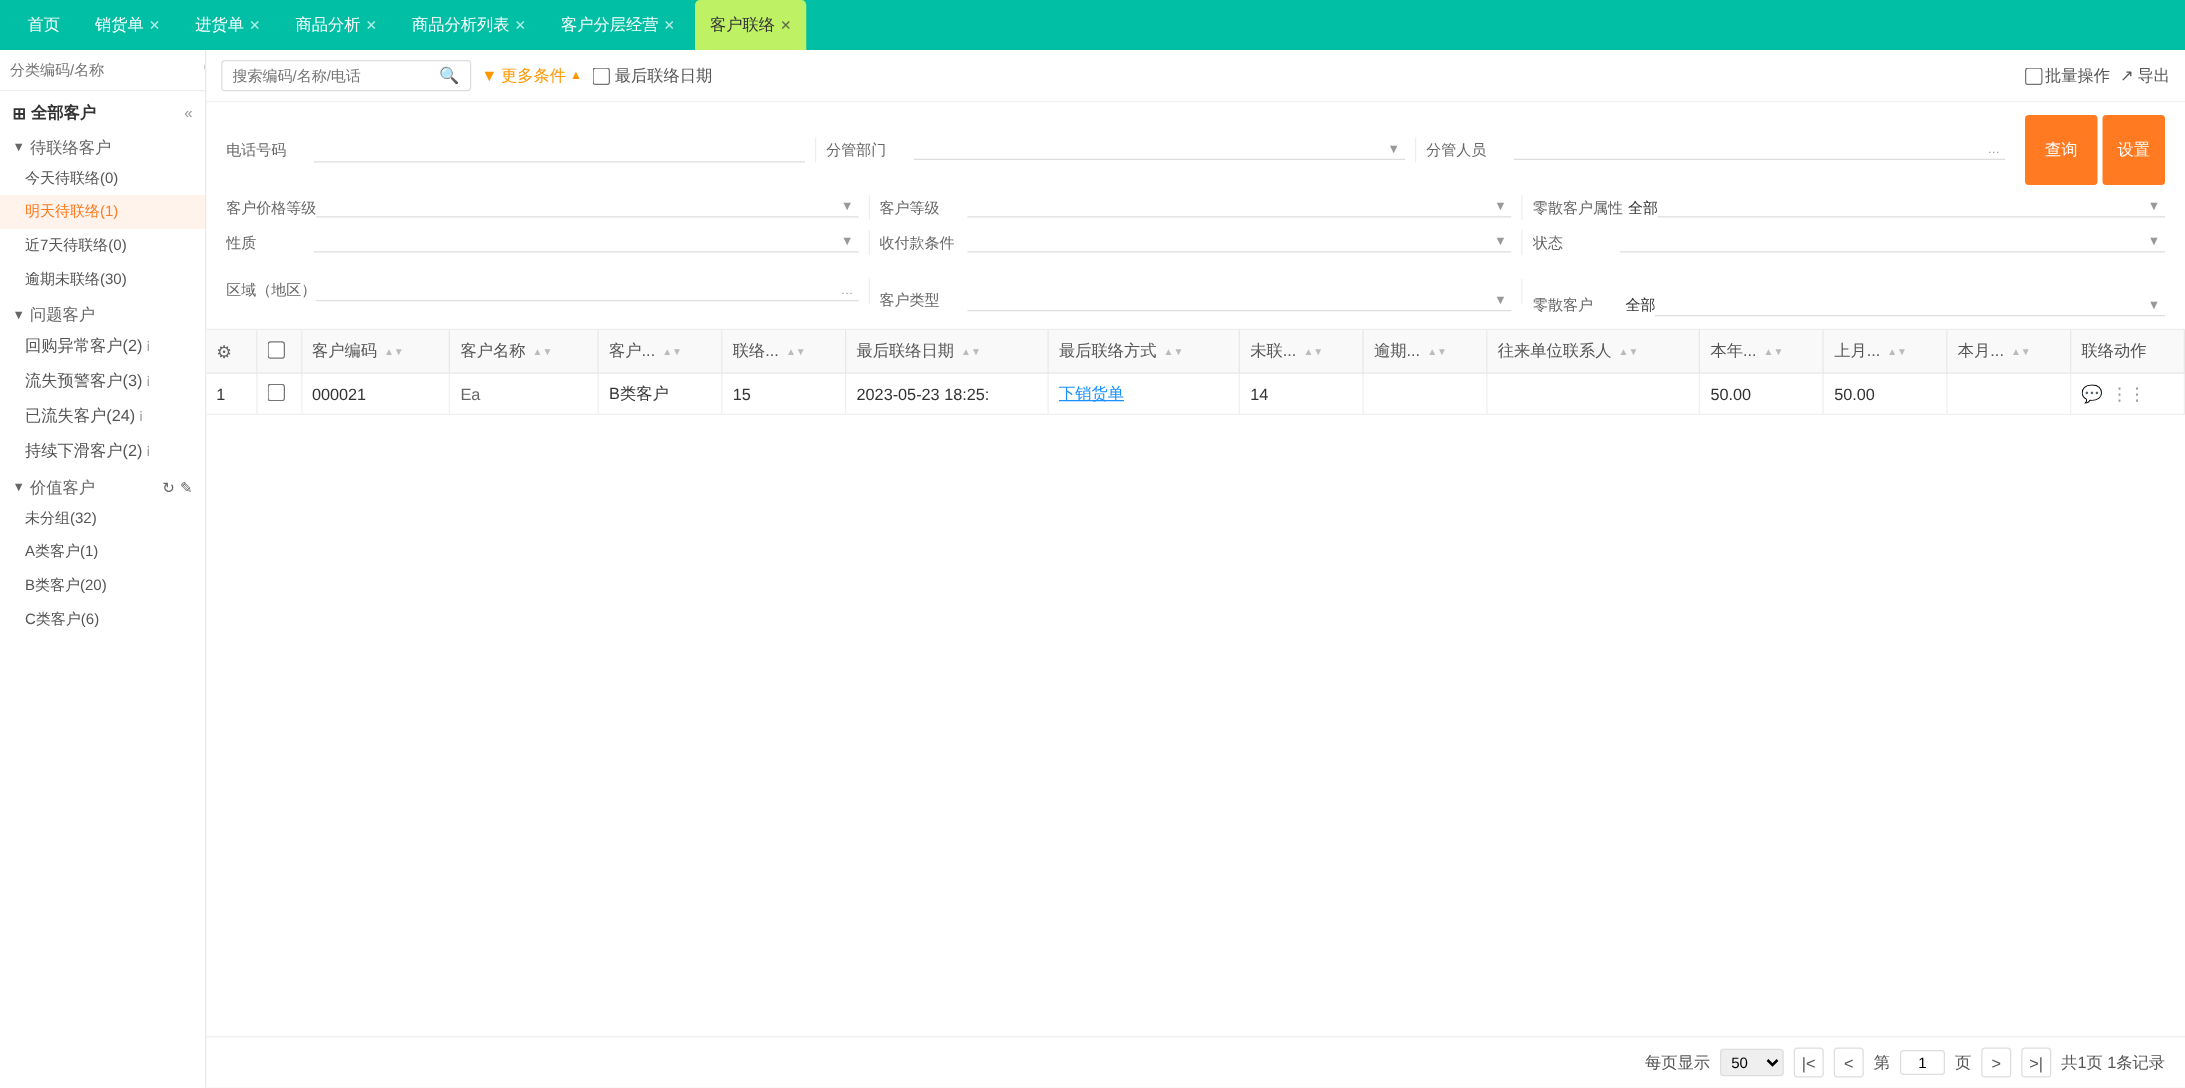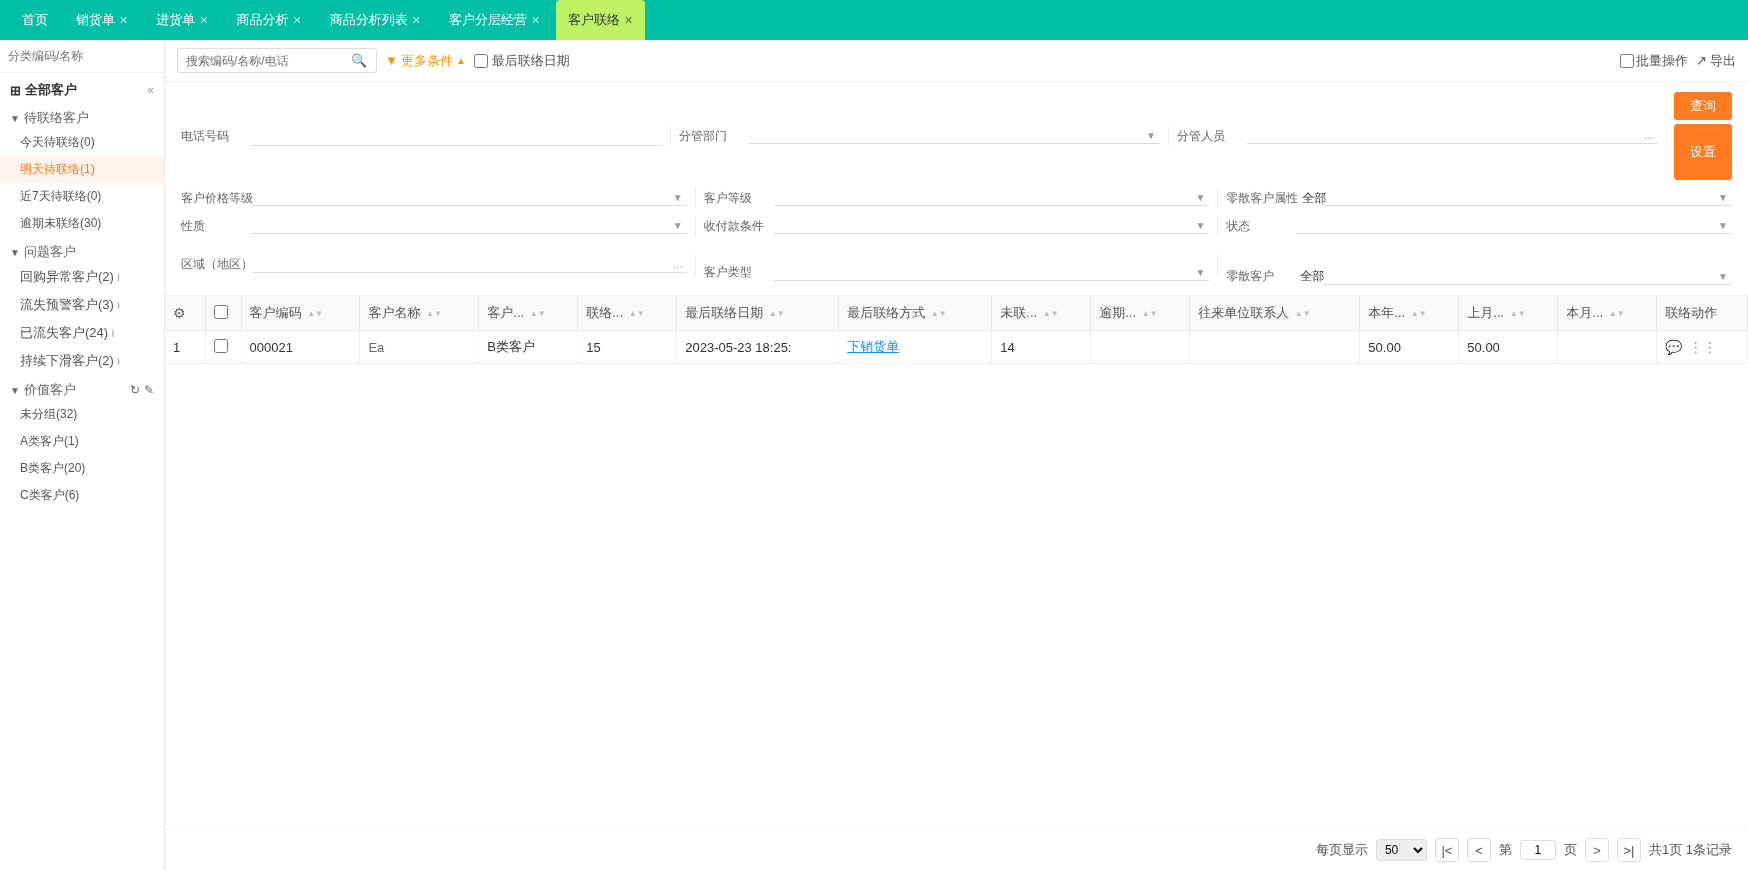--- a/index.html
+++ b/index.html
@@ -47,21 +47,21 @@
     .filter-row { display: flex; align-items: center; gap: 8px; margin-bottom: 8px; }
     .filter-row:last-child { margin-bottom: 0; }
     .filter-field { display: flex; align-items: center; flex: 1; min-width: 0; }
     .filter-label { color: #666; font-size: 12px; white-space: nowrap; min-width: 70px; }
     .filter-input { flex: 1; border: none; border-bottom: 1px solid #ddd; outline: none; font-size: 12px; padding: 2px 4px; }
     .filter-select { flex: 1; border: none; border-bottom: 1px solid #ddd; outline: none; font-size: 12px; padding: 2px 4px; background: transparent; cursor: pointer; display: flex; align-items: center; justify-content: space-between; }
     .filter-select-arrow { color: #999; font-size: 10px; }
     .filter-divider { width: 1px; background: #eee; height: 20px; }
     .query-btn { background: #ff7a20; color: #fff; border: none; border-radius: 3px; padding: 5px 16px; cursor: pointer; font-size: 13px; white-space: nowrap; }
     .settings-btn { background: #ff7a20; color: #fff; border: none; border-radius: 3px; padding: 19px 12px; cursor: pointer; font-size: 13px; white-space: nowrap; }
-    .filter-actions { display: flex; flex-direction: column; gap: 4px; margin-left: 8px; }
+    .filter-actions { display: flex; gap: 4px; margin-left: 8px; }
 
     
     .table-area { flex: 1; overflow: auto; background: #fff; }
     table { width: 100%; border-collapse: collapse; font-size: 12px; }
     thead tr { background: #f9f9f9; }
     th { padding: 8px 8px; text-align: left; color: #555; font-weight: normal; border-bottom: 1px solid #e8e8e8; border-right: 1px solid #e8e8e8; white-space: nowrap; position: relative; }
     td { padding: 7px 8px; border-bottom: 1px solid #f0f0f0; border-right: 1px solid #f0f0f0; color: #333; white-space: nowrap; }
     .col-sort { display: inline-flex; flex-direction: column; font-size: 8px; color: #bbb; margin-left: 2px; vertical-align: middle; }
     .link-text { color: #1890ff; cursor: pointer; text-decoration: underline; }
     .action-icons { display: flex; gap: 6px; }

